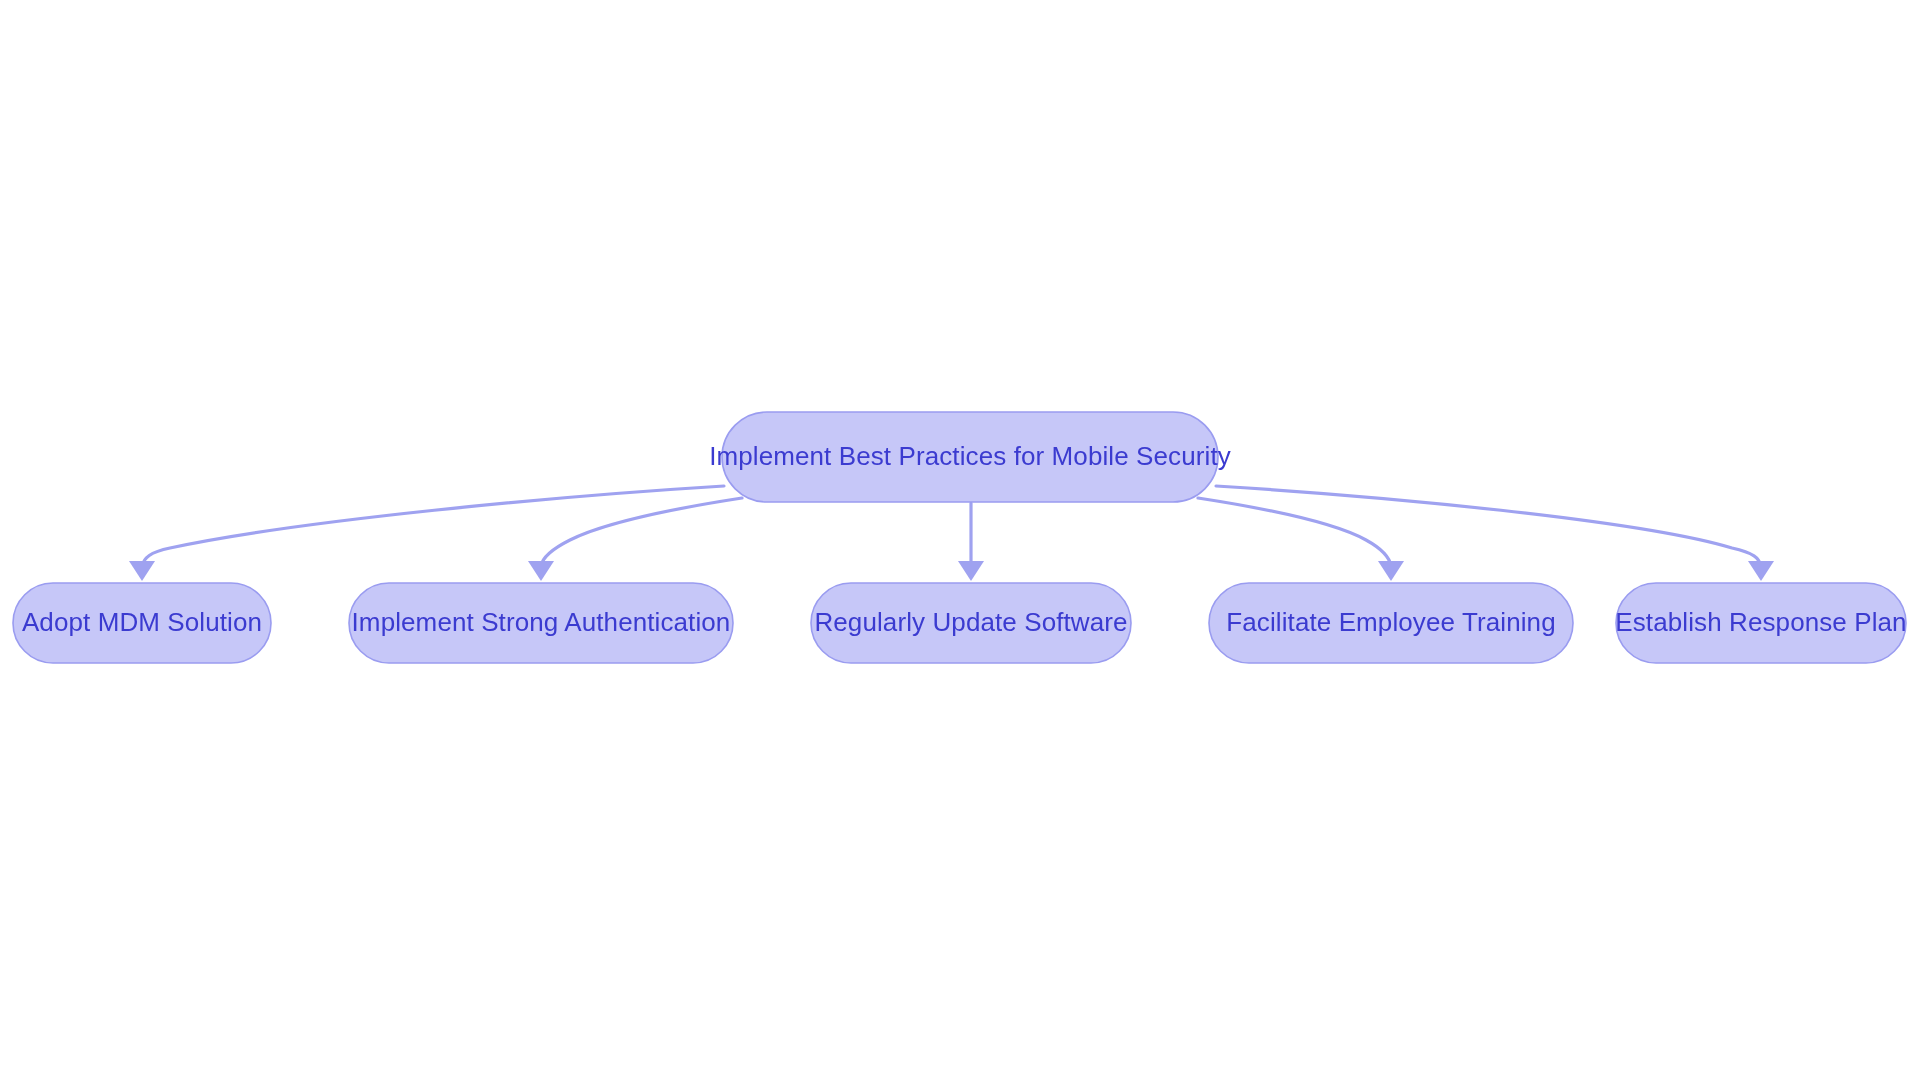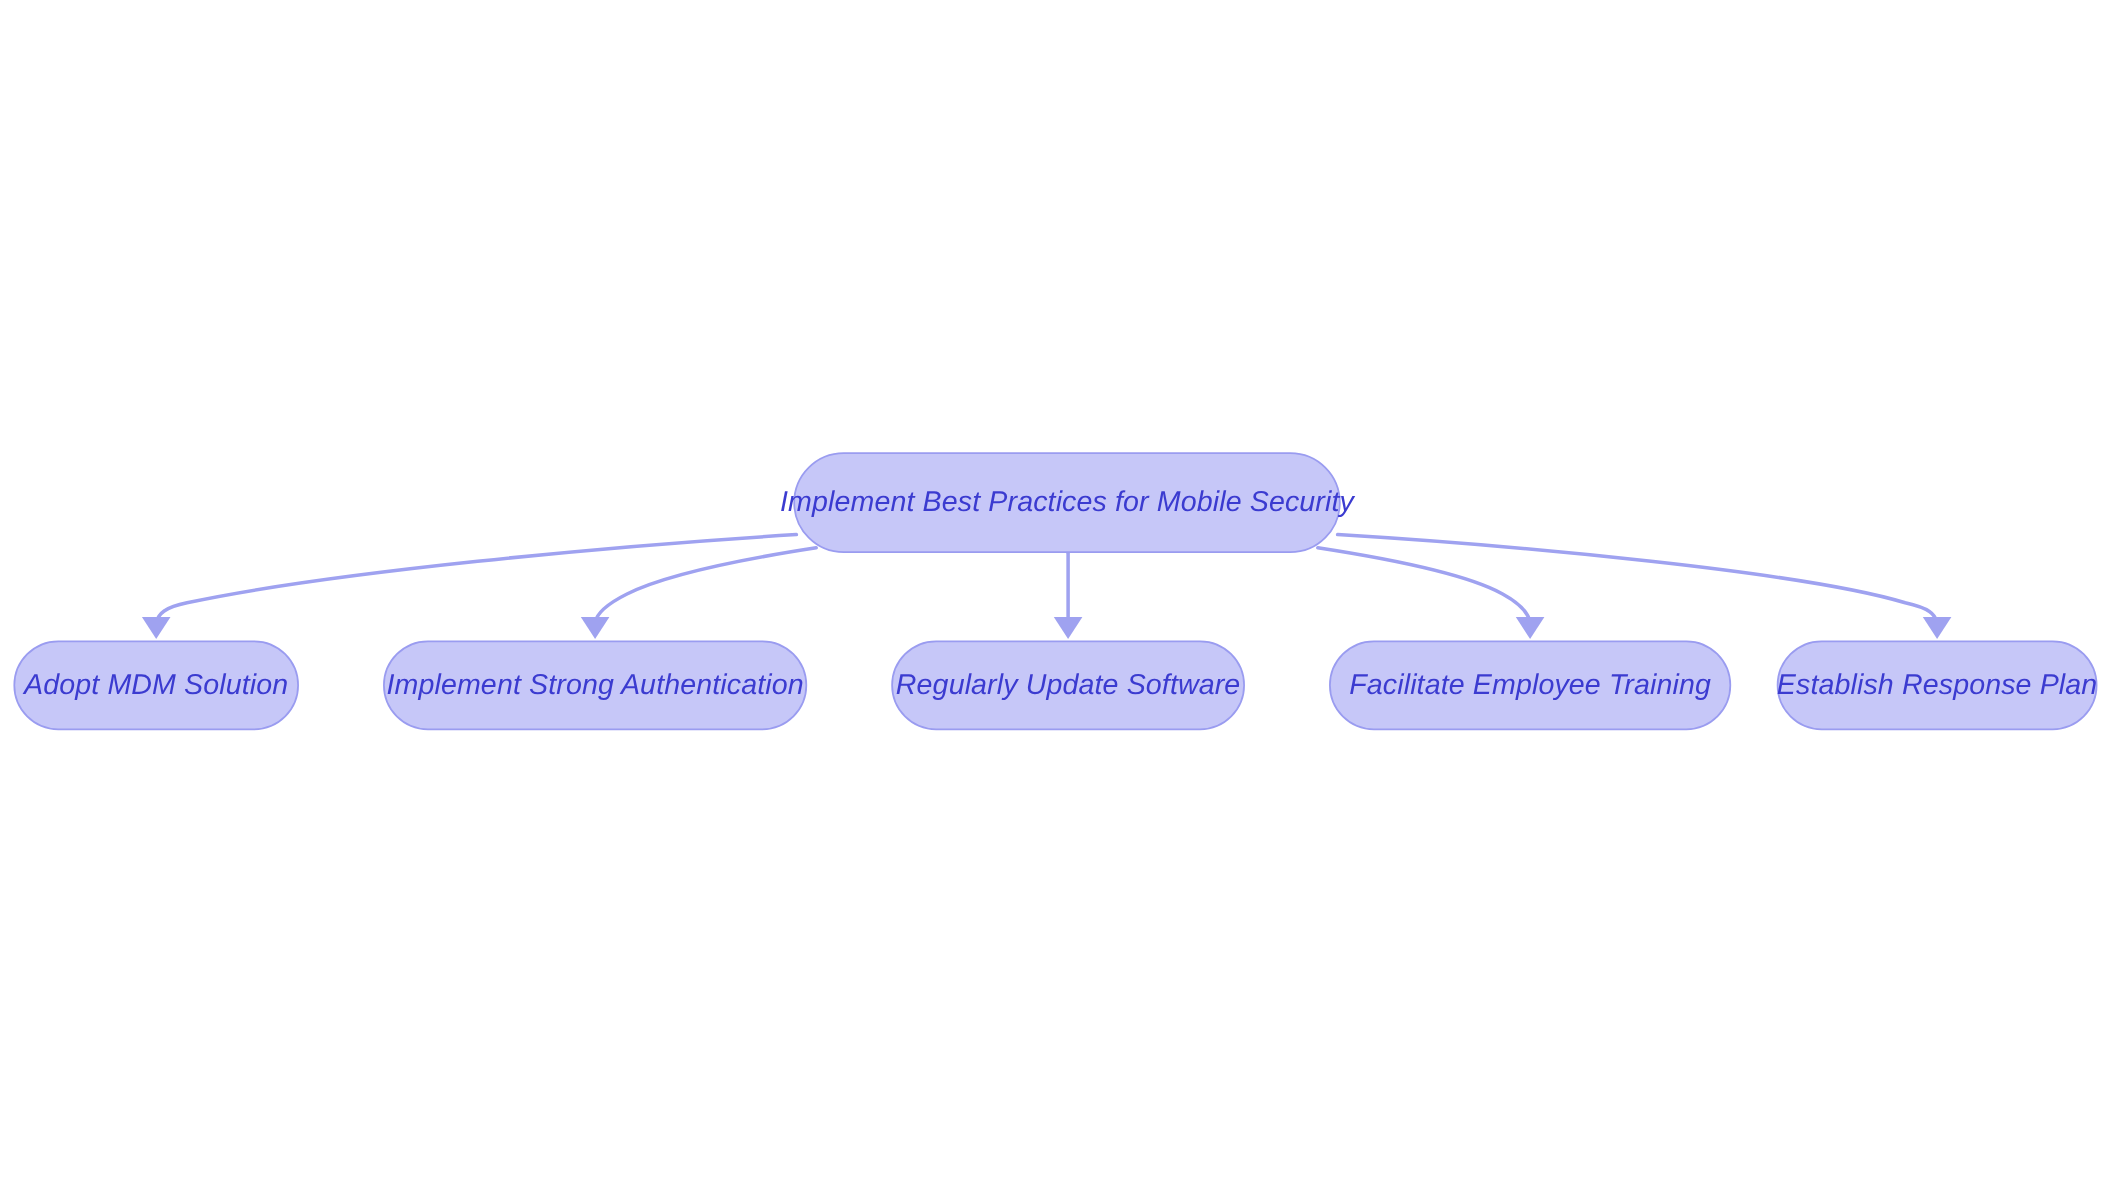--- a/index.html
+++ b/index.html
@@ -12,21 +12,20 @@
     width: 1920px;
     height: 1083px;
     overflow: hidden;
     font-family: "Liberation Sans", sans-serif;
   }
   #chart-root {
     position: relative;
     width: 1920px;
     height: 1083px;
     background: #ffffff;
-    font-style: italic;
   }
   #flow-svg {
     position: absolute;
     top: 0;
     left: 0;
     width: 1920px;
     height: 1083px;
     display: block;
   }
   .node-shape {

